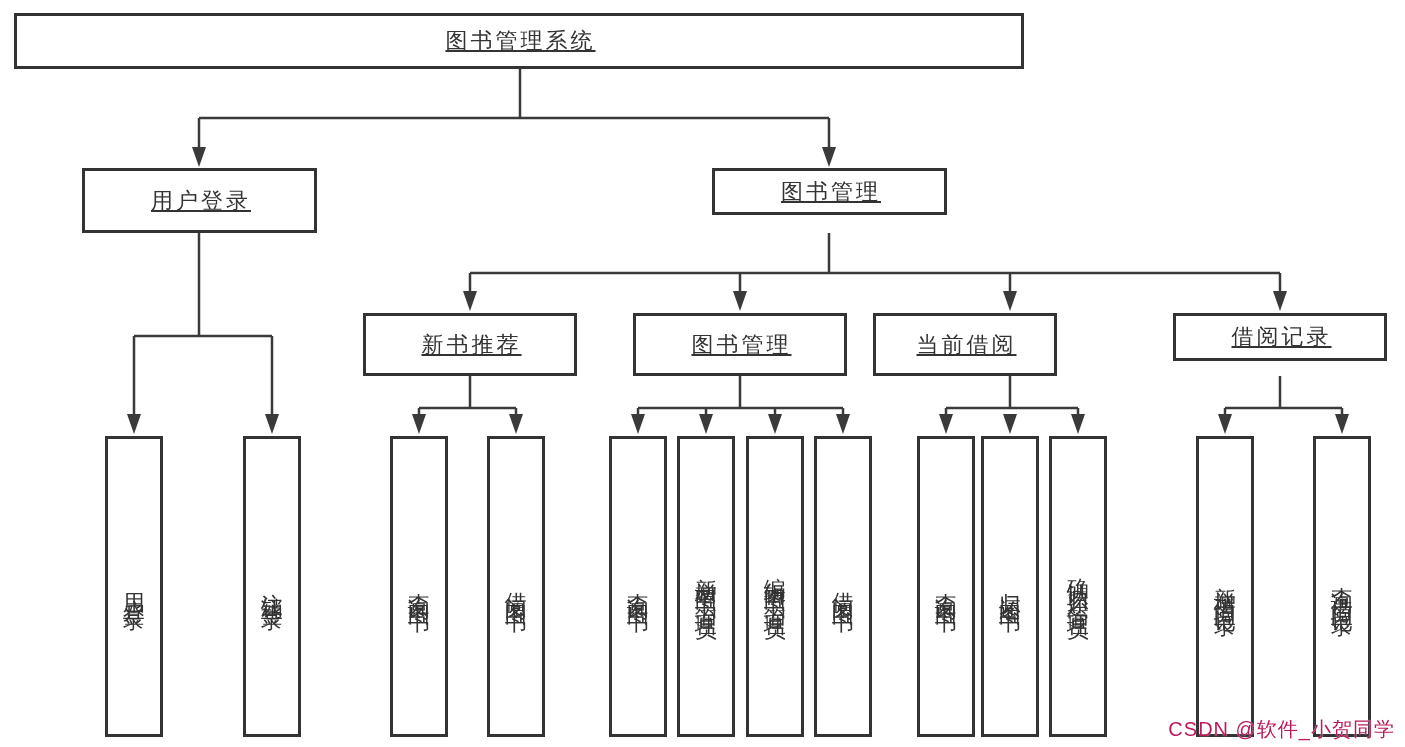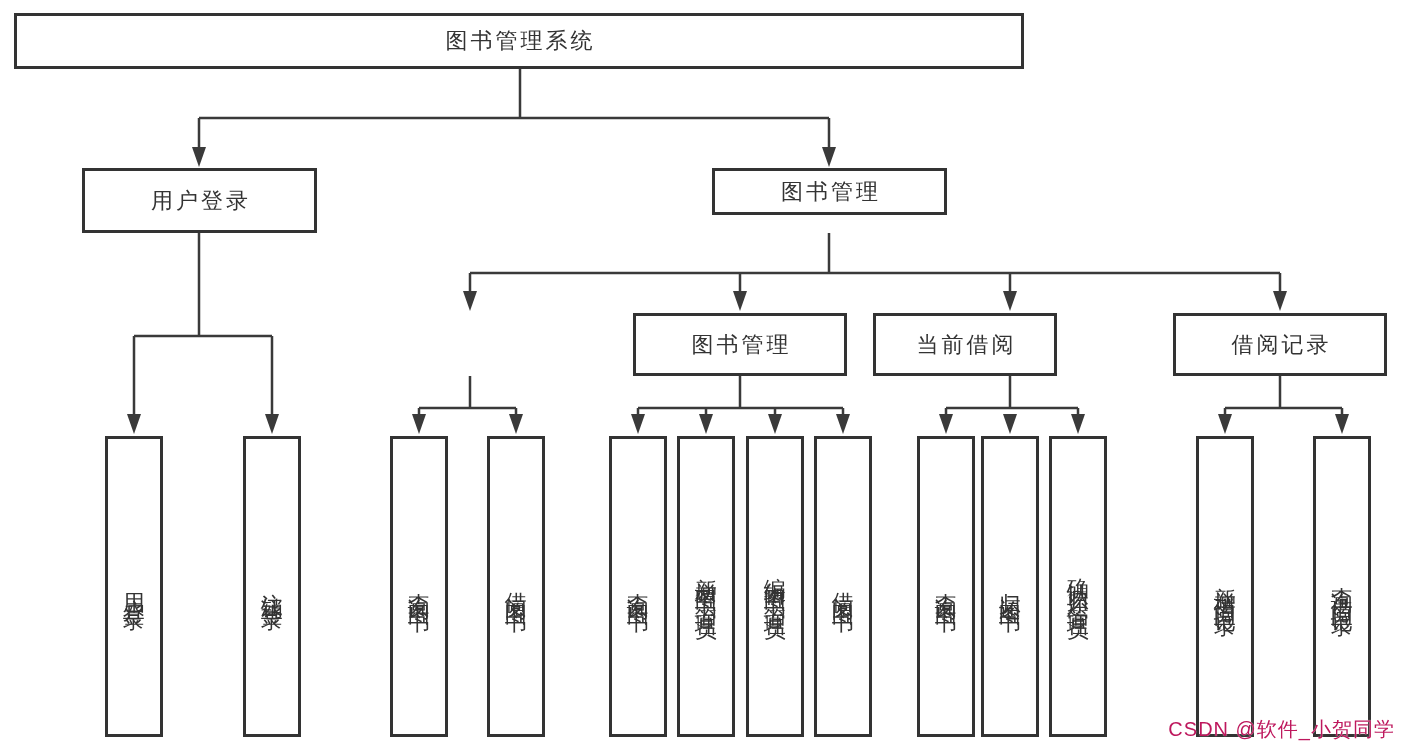--- a/index.html
+++ b/index.html
@@ -9,21 +9,21 @@
   }
   .connector-layer{position:absolute;left:0;top:0;width:1405px;height:747px;}
   .connector-layer path{stroke:#3a3a3a;stroke-width:2.5;fill:none;}
   .connector-layer polygon{fill:#3a3a3a;stroke:none;}
   .node{
     position:absolute;box-sizing:border-box;background:#ffffff;
     border:3px solid #333333;color:#333333;
     display:flex;align-items:center;justify-content:center;
     text-align:center;line-height:1.25;
   }
-  .node.h{font-size:22px;letter-spacing:3px;text-indent:3px;white-space:nowrap;}
+  .node.h{font-size:22px;letter-spacing:3px;text-indent:3px;white-space:nowrap;text-decoration:underline;}
   .node.v{
     writing-mode:vertical-rl;
     font-size:22px;letter-spacing:6px;
     white-space:nowrap;
   }
   .watermark{
     position:absolute;right:10px;top:716px;z-index:5;
     font-family:"Liberation Sans","DejaVu Sans",sans-serif;
     font-size:20px;color:#be185d;letter-spacing:1px;white-space:nowrap;
     text-shadow:0 0 1px #ffffff;
@@ -82,23 +82,24 @@
       <polygon points="1218,414 1232,414 1225,434"></polygon>
       <polygon points="1335,414 1349,414 1342,434"></polygon>
     </g>
   </svg>
 
   <div class="node h" style="left:14px;top:13px;width:1010px;height:56px">图书管理系统</div>
 
   <div class="node h" style="left:82px;top:168px;width:235px;height:65px">用户登录</div>
   <div class="node h" style="left:712px;top:168px;width:235px;height:47px">图书管理</div>
 
+  <div class="node h" style="left:363px;top:313px;width:214px;height:63px">新书推荐</div>
   <div class="node h" style="left:633px;top:313px;width:214px;height:63px">图书管理</div>
   <div class="node h" style="left:873px;top:313px;width:184px;height:63px">当前借阅</div>
-  <div class="node h" style="left:1173px;top:313px;width:214px;height:63px">借阅记录</div>
+  <div class="node h" style="left:1173px;top:313px;width:214px;height:48px">借阅记录</div>
 
   <div class="node v" style="left:105px;top:436px;width:58px;height:301px">用户登录</div>
   <div class="node v" style="left:243px;top:436px;width:58px;height:301px">注销登录</div>
 
   <div class="node v" style="left:390px;top:436px;width:58px;height:301px">查询图书</div>
   <div class="node v" style="left:487px;top:436px;width:58px;height:301px">借阅图书</div>
 
   <div class="node v" style="left:609px;top:436px;width:58px;height:301px">查询图书</div>
   <div class="node v" style="left:677px;top:436px;width:58px;height:301px">新增图书（管理员）</div>
   <div class="node v" style="left:746px;top:436px;width:58px;height:301px">编辑图书（管理员）</div>

